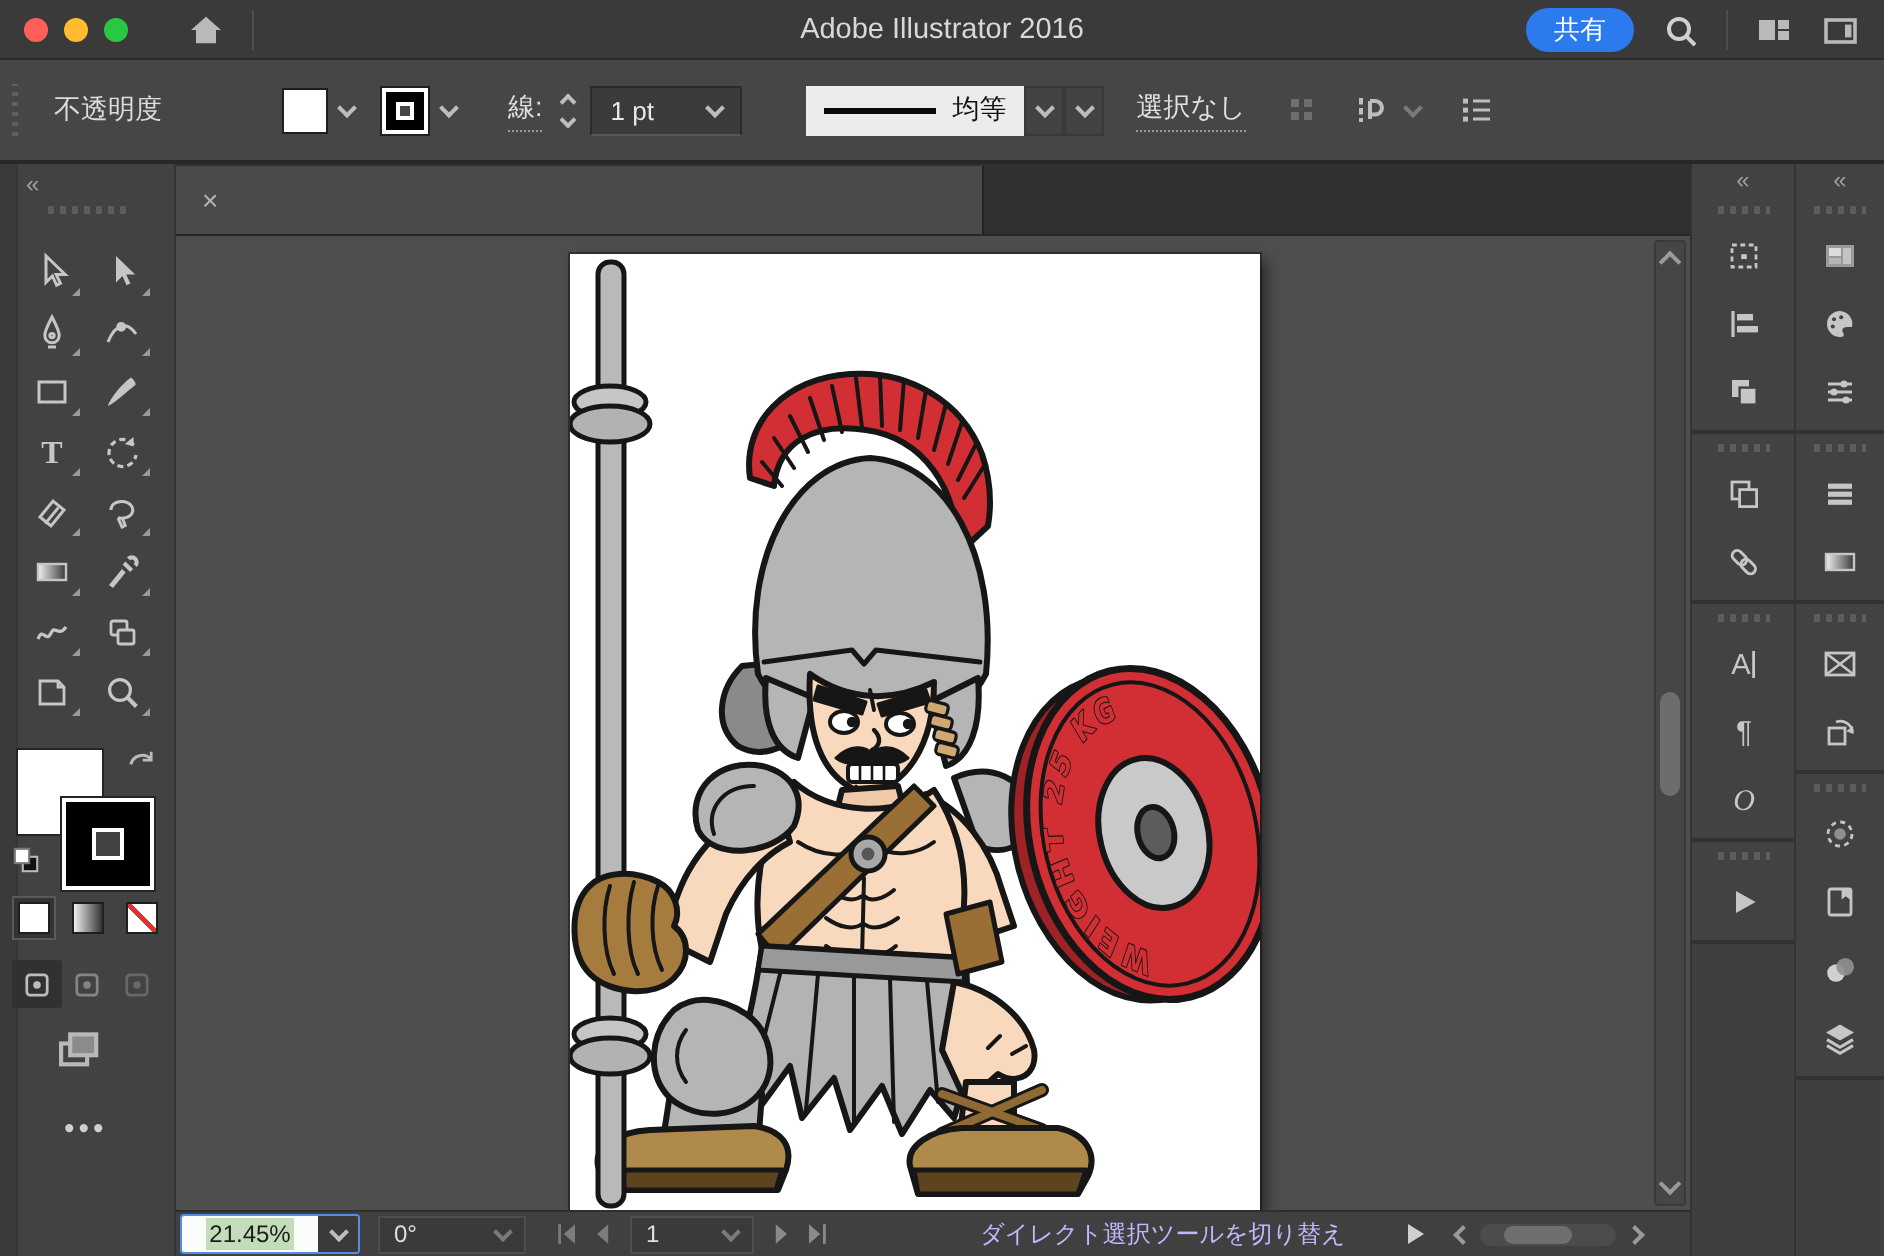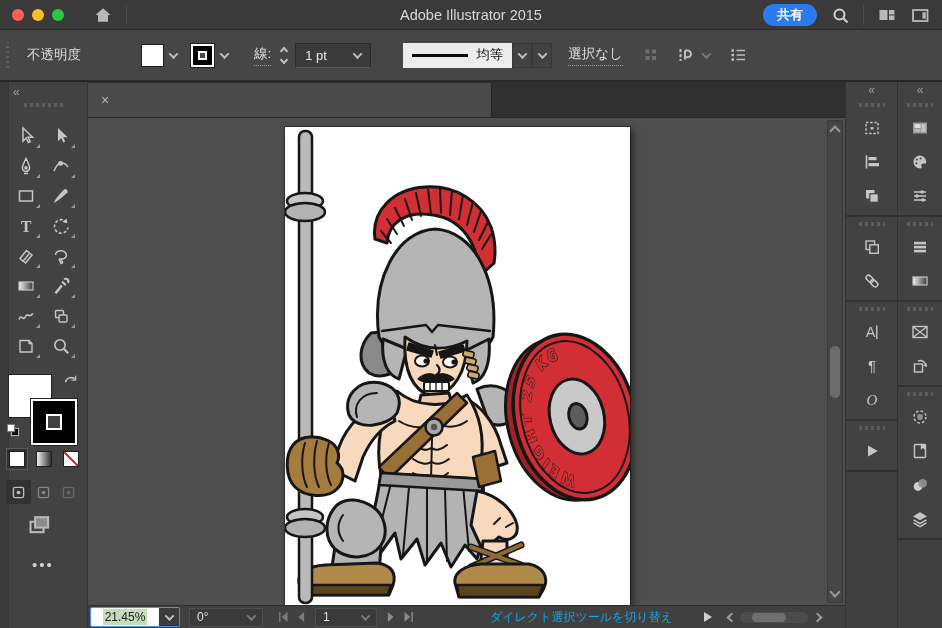--- a/index.html
+++ b/index.html
@@ -8,21 +8,21 @@
   .app { width:942px; height:628px; display:flex; flex-direction:column; }
 
   
   .titlebar { height:30px; background:#3a3a3a; border-bottom:1px solid #2a2a2a;
     display:flex; align-items:center; position:relative; flex:0 0 30px; }
   .traffic { display:flex; gap:8px; margin-left:12px; }
   .tl { width:12px; height:12px; border-radius:50%; }
   .homebtn { margin-left:26px; width:26px; height:24px; display:flex; align-items:center; justify-content:center; }
   .tb-sep { width:1px; height:20px; background:#4d4d4d; margin-left:10px; }
   .tb-title { position:absolute; left:0; right:0; text-align:center; color:#d8d8d8; font-size:14.5px; pointer-events:none; }
-  .tb-right { margin-left:auto; display:flex; align-items:center; gap:13px; padding-right:12px; z-index:2;font-weight:bold; }
+  .tb-right { margin-left:auto; display:flex; align-items:center; gap:13px; padding-right:12px; z-index:2; }
   .sharebtn { height:22px; padding:0 14px; border-radius:11px; background:#2b7bee; color:#fff;
     font-size:13px; display:flex; align-items:center; }
 
   
   .controlbar { height:52px; background:#464646; border-bottom:2px solid #282828;
     display:flex; align-items:center; flex:0 0 52px; position:relative; }
   .vgrip { width:3px; height:26px; margin-left:6px;
     background-image:repeating-linear-gradient(0deg,#5f5f5f 0 2px,transparent 2px 5px); }
   .sel-status { color:#dcdcdc; font-size:13.5px; margin-left:18px; }
   .swatchbox { width:23px; height:23px; background:#fff; border:1px solid #1f1f1f; }
@@ -95,21 +95,21 @@
   
   .statusbar { height:23px; background:#404040; border-top:1px solid #2e2e2e; display:flex;
     align-items:center; flex:0 0 23px; font-size:12px; color:#d0d0d0; position:relative; }
   .zoomwrap { margin-left:2px; display:flex; height:20px; border:1.5px solid #4f8fe8; border-radius:2px; overflow:hidden; }
   .zoomfield { width:68px; background:#fbfdfa; color:#1c1c1c; display:flex; align-items:center; padding:0 4px;justify-content:center; }
   .zoomfield .selhl { background:#c2ddb8; padding:1px 2px; }
   .zoomchev { width:20px; background:#3a3a3a; display:flex; align-items:center; justify-content:center; }
   .sb-field { height:19px; background:#3a3a3a; border:1px solid #4e4e4e; display:flex; align-items:center;
     padding:0 7px; gap:14px; color:#e0e0e0; }
   .navic { width:14px; height:14px; }
-  .hintwrap { position:absolute; left:402px; display:flex; align-items:center; gap:10px; color:#0ea5e9; }
+  .hintwrap { position:absolute; left:402px; display:flex; align-items:center; gap:10px; color:#c4b5fd; }
   .hscroll { position:absolute; left:652px; width:68px; height:11px; top:6px; background:#4c4c4c; border-radius:6px; }
   .hscroll .thumb { position:absolute; left:12px; top:1px; width:34px; height:9px; background:#6f6f6f; border-radius:5px; }
   .harr { width:7px; height:7px; border-right:2px solid #9a9a9a; border-bottom:2px solid #9a9a9a; position:absolute; top:8px; }
   .harr.left { left:640px; transform:rotate(135deg); }
   .harr.right { left:726px; transform:rotate(-45deg); }
   .expandarr { position:absolute; left:616px; top:6px; border-top:5px solid transparent; border-bottom:5px solid transparent; border-left:8px solid #cfcfcf; }
 
   
   .rightpanels { width:97px; display:flex; flex:0 0 97px; }
   .pcol { background:#424242; border-left:1px solid #333; display:flex; flex-direction:column; }
@@ -351,21 +351,21 @@
       <div class="tl" style="background:#ff5f57"></div>
       <div class="tl" style="background:#febc2e"></div>
       <div class="tl" style="background:#28c840"></div>
     </div>
     <div class="homebtn">
       <svg class="ic" viewBox="0 0 24 22">
           <use href="#i-home"></use>
         </svg>
     </div>
     <div class="tb-sep"></div>
-    <div class="tb-title">Adobe Illustrator 2015</div>
+    <div class="tb-title">Adobe Illustrator 2016</div>
     <div class="tb-right">
       <div class="sharebtn">共有</div>
       <svg class="ic" viewBox="0 0 20 20">
           <use href="#i-search"></use>
         </svg>
       <div class="tb-sep" style="margin-left:0"></div>
       <svg class="ic" viewBox="0 0 20 20">
           <use href="#i-ws"></use>
         </svg>
       <svg class="ic" viewBox="0 0 20 20">

